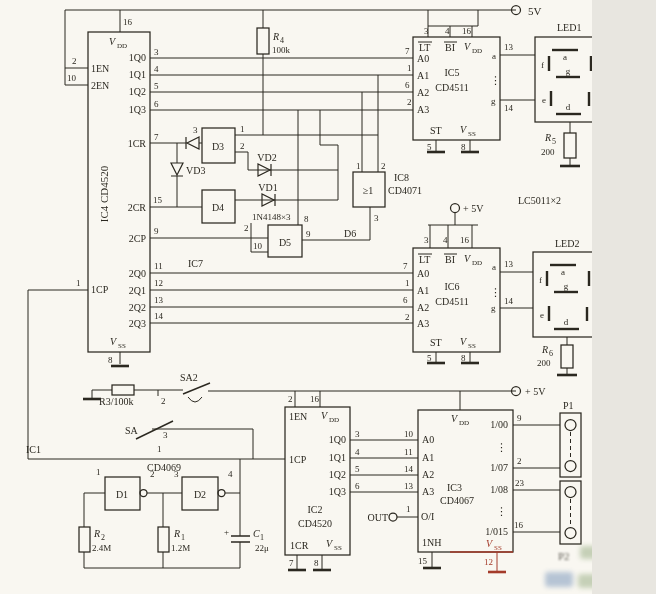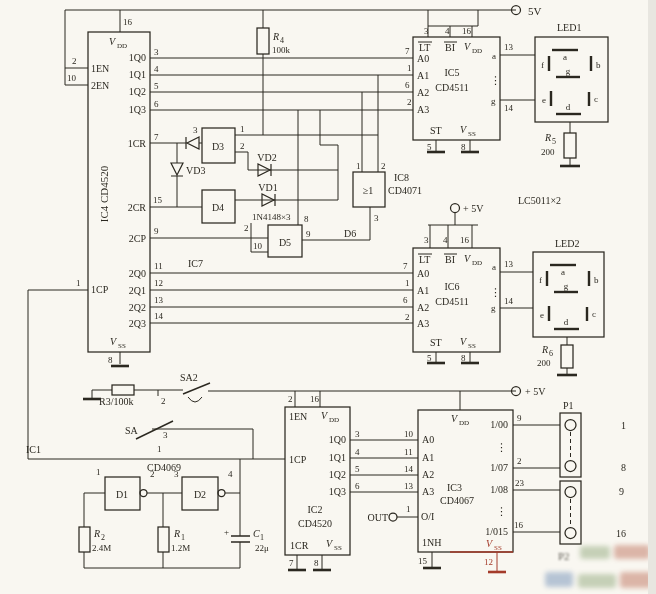--- a/index.html
+++ b/index.html
@@ -1,16 +1,16 @@
 <!DOCTYPE html>
 <html><head>
 <meta charset="utf-8">
 <style>
   html,body{margin:0;padding:0;background:#e8e6e0;}
-  .page{position:relative;width:648px;height:594px;background:#f9f7f1;overflow:hidden;
+  .page{position:relative;width:592px;height:594px;background:#f9f7f1;overflow:hidden;
         font-family:"Liberation Serif",serif;}
   svg{position:absolute;left:0;top:0;}
   text{fill:#2b2820;font-size:10px;font-family:"Liberation Serif",serif;}
   .s7{font-size:7px}.s8{font-size:8px}.s9{font-size:9px}.s11{font-size:11px}
   .it{font-style:italic}
   .mid{text-anchor:middle}.end{text-anchor:end}
   .w{stroke:#2b2820;stroke-width:1;fill:none}
   .w2{stroke:#2b2820;stroke-width:1.4;fill:none}
   .box{fill:none;stroke:#2b2820;stroke-width:1.25}
   .bar{stroke:#2b2820;stroke-width:2.6;fill:none}

